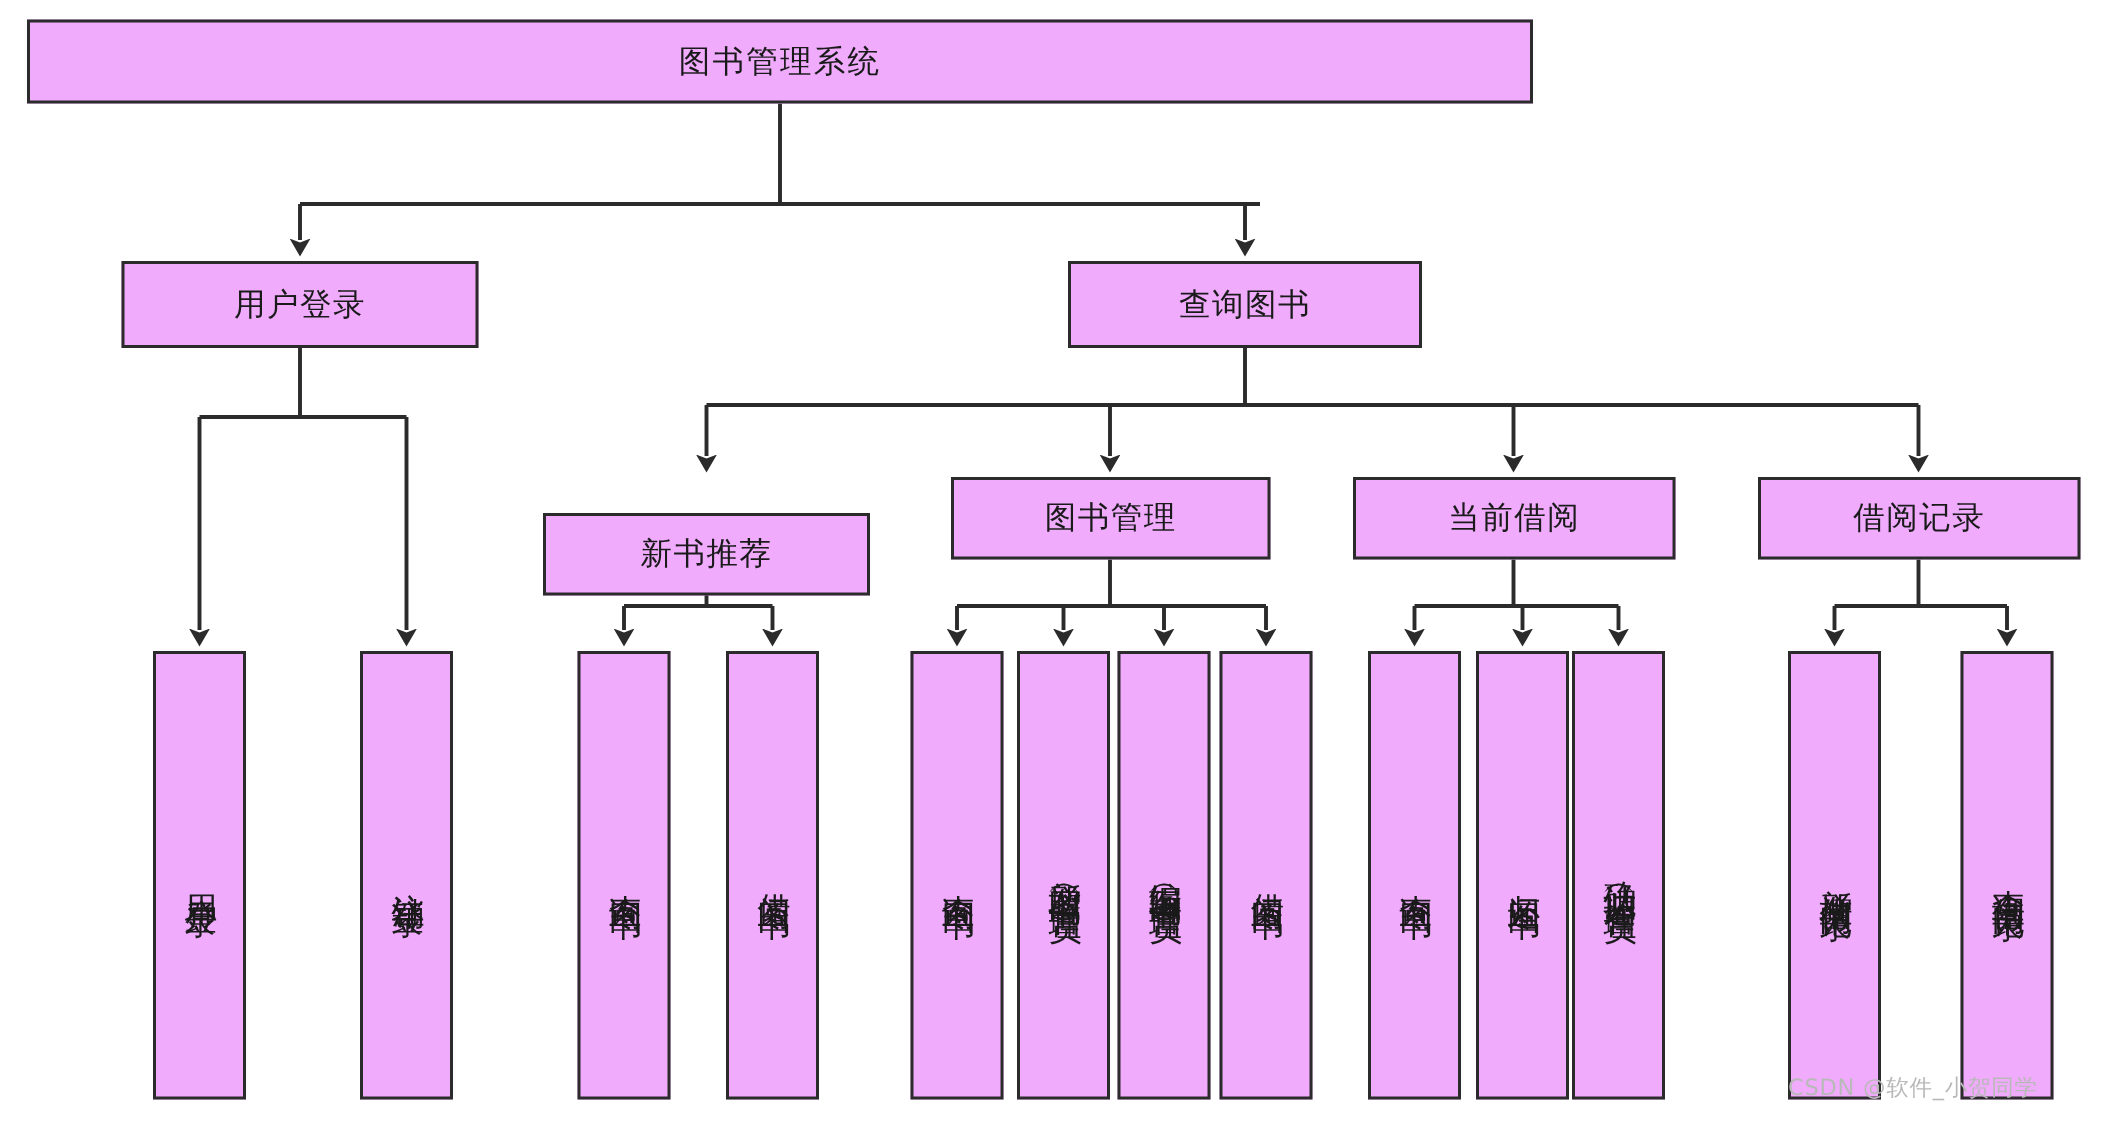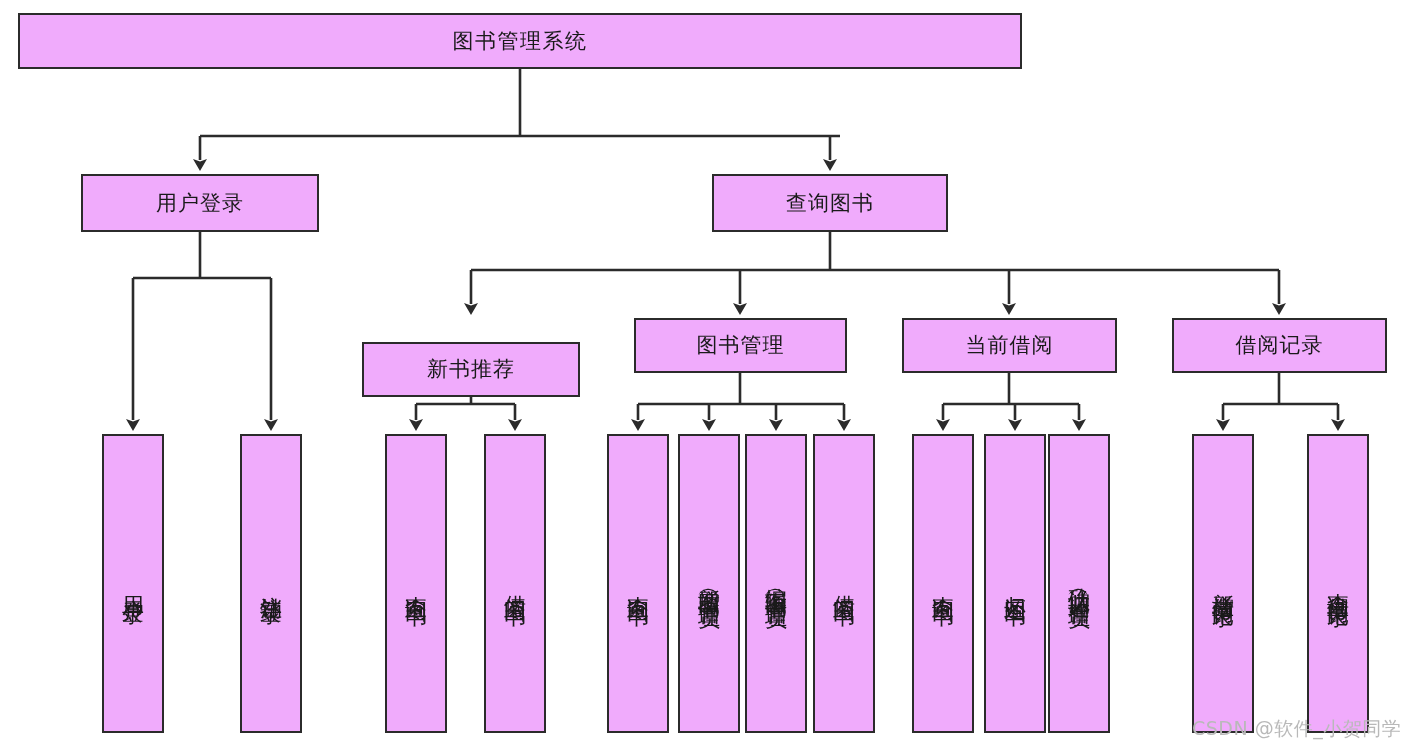--- a/index.html
+++ b/index.html
@@ -58,21 +58,21 @@
   }
   .node.vert .lbl {
     writing-mode: vertical-rl;
     text-orientation: upright;
     font-size: 22px;
     letter-spacing: 3px;
     line-height: 1;
   }
   .watermark {
     position: absolute;
-    font-size: 19px;
+    font-size: 15px;
     color: #b9b9b9;
     white-space: nowrap;
     letter-spacing: 0.5px;
     user-select: none;
   }
 </style>
 </head>
 <body>
 
 <div id="canvas">

